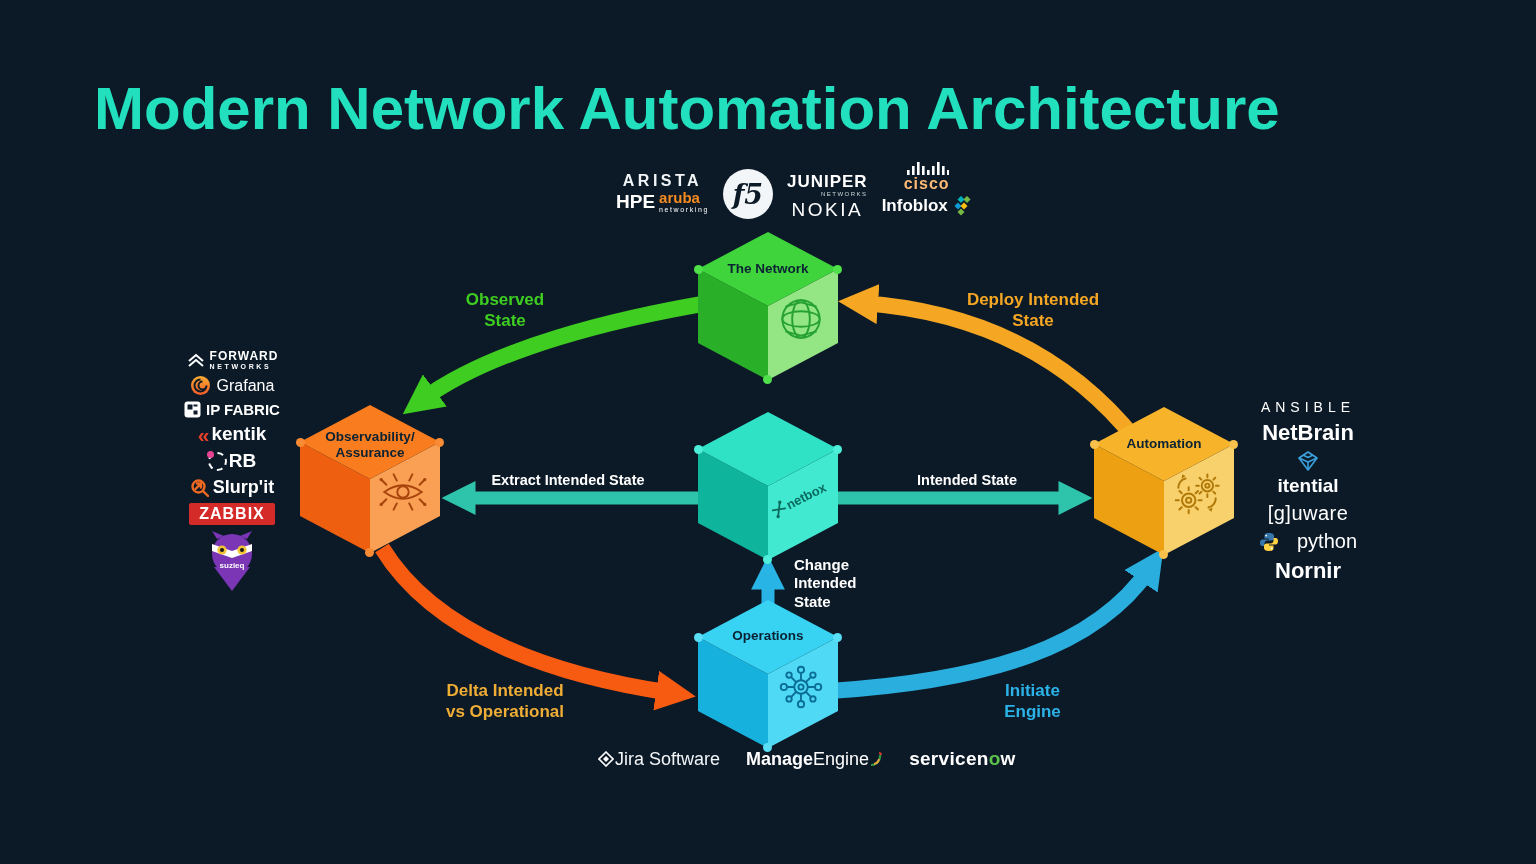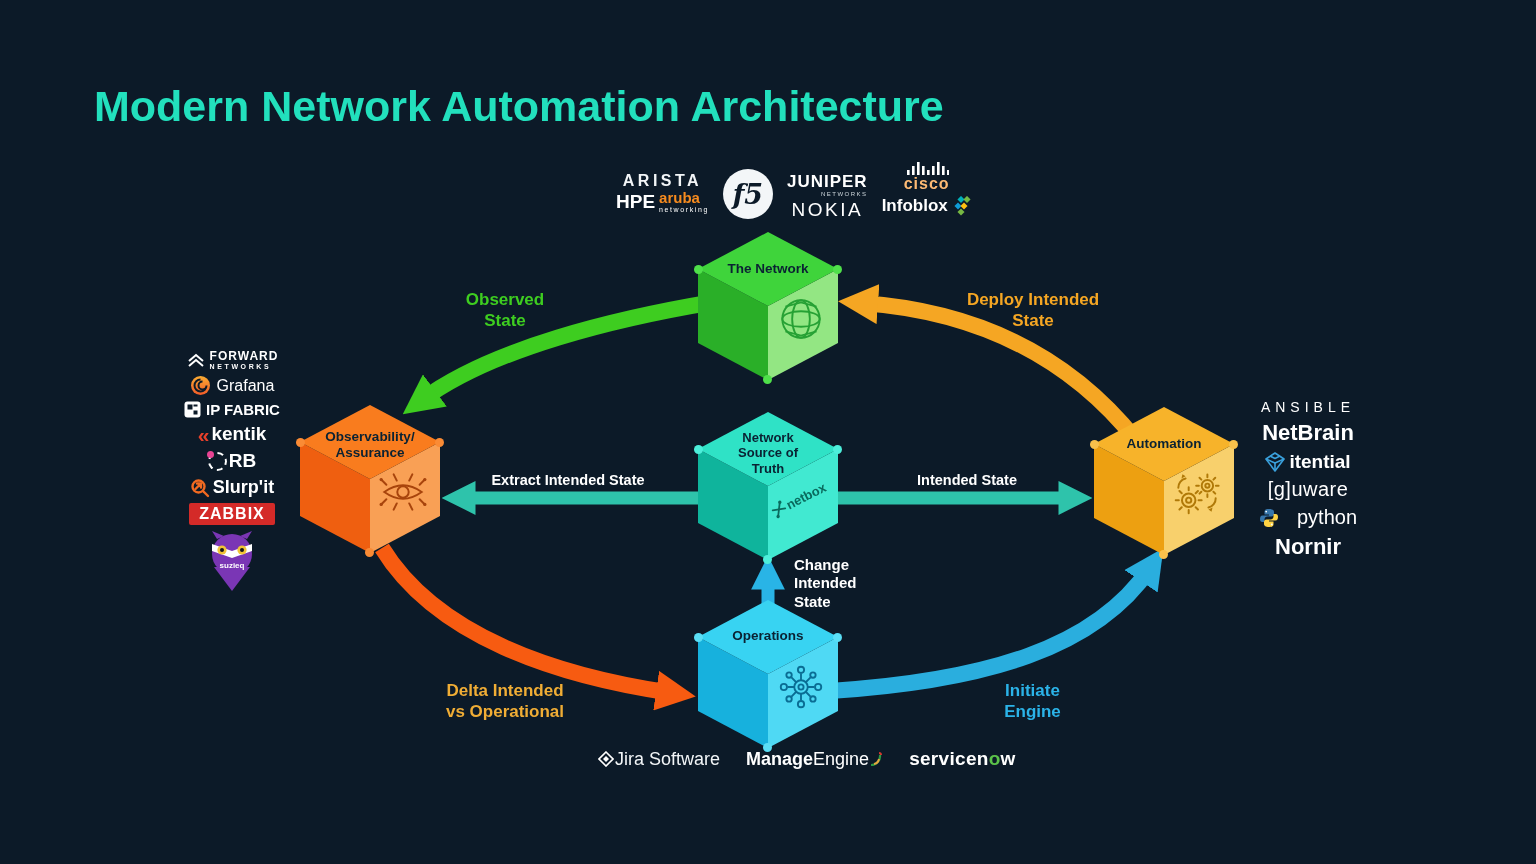--- a/index.html
+++ b/index.html
@@ -1,20 +1,20 @@
 <!DOCTYPE html>
 <html><head>
 <meta charset="utf-8">
 <style>
   html,body{margin:0;padding:0;background:#0c1a28;}
   body{width:1536px;height:864px;position:relative;overflow:hidden;
        font-family:"Liberation Sans","DejaVu Sans",sans-serif;color:#fff;}
   .abs{position:absolute;}
   
-  .title{left:94px;top:74px;font-size:43px;font-weight:800;color:#22e0bd;letter-spacing:0px;margin-top:8px;}
+  .title{left:94px;top:74px;font-size:60px;font-weight:800;color:#22e0bd;letter-spacing:0px;}
   
   #arrows{position:absolute;left:0;top:0;z-index:1;}
   
   .cube{position:absolute;width:140px;height:148px;z-index:2;}
   .face{position:absolute;left:0;top:0;width:100%;height:100%;}
   .face.top{clip-path:polygon(50% 0,100% 25%,50% 50%,0 25%);}
   .face.left{clip-path:polygon(0 25%,50% 50%,50% 100%,0 75%);}
   .face.right{clip-path:polygon(50% 50%,100% 25%,100% 75%,50% 100%);}
   .cube .label{position:absolute;width:100%;text-align:center;z-index:3;
     font-weight:800;font-size:13.5px;line-height:1.18;color:#0a2233;}
@@ -229,21 +229,21 @@
       <circle cx="19" cy="20" r="2" fill="#17171b"></circle>
     <circle cx="39" cy="20" r="4.6" fill="#f1c437"></circle>
       <circle cx="39" cy="20" r="2" fill="#17171b"></circle>
     <text x="29" y="38" text-anchor="middle" font-size="8" font-weight="700" fill="#ffffff">suzieq</text>
   </svg>
 </div>
 
 <div class="abs logos rcol">
   <div class="ansible">ANSIBLE</div>
   <div class="netbrain">NetBrain</div>
-  <div class="row" style="gap:4px;">
+  <div class="row" style="gap:4px;flex-direction:column;">
     <svg width="20" height="20" viewBox="0 0 20 20">
       <g fill="none" stroke="#3aa0dc" stroke-width="1.6" stroke-linejoin="round">
         <path d="M10,1 L19,7 L10,19 L1,7 Z"></path>
           <path d="M1,7 L10,11 L19,7"></path>
           <path d="M10,11 L10,19"></path>
           <path d="M5,4 L10,6.5 L15,4"></path>
       </g>
     </svg>
     <span class="itential">itential</span>
   </div>
@@ -331,25 +331,20 @@
   </svg>
 </div>
 
 <div class="cube nsot" style="left:698px;top:412px;">
   <div class="face left"></div>
     <div class="face right"></div>
     <div class="face top"></div>
   <span class="dot l"></span>
     <span class="dot r"></span>
     <span class="dot b"></span>
-  <div class="label" style="top:18px;font-size:13px;">
-    <div>Network</div>
-    <div>Source of</div>
-    <div>Truth</div>
-  </div>
   <svg class="icon" style="left:68px;top:56px;width:66px;height:56px;" viewBox="0 0 66 56">
     <g transform="rotate(-27 33 30)">
       <g fill="none" stroke="#0a6b5e" stroke-width="1.8" stroke-linecap="round">
         <path d="M6,37 L14,25"></path>
           <path d="M4,29 L16,33"></path>
       </g>
       <circle cx="6" cy="37" r="1.7" fill="#0a6b5e"></circle>
         <circle cx="14" cy="25" r="1.7" fill="#0a6b5e"></circle>
       <text x="19" y="36" font-size="13" font-weight="800" fill="#0a6b5e">netbox</text>
     </g>

